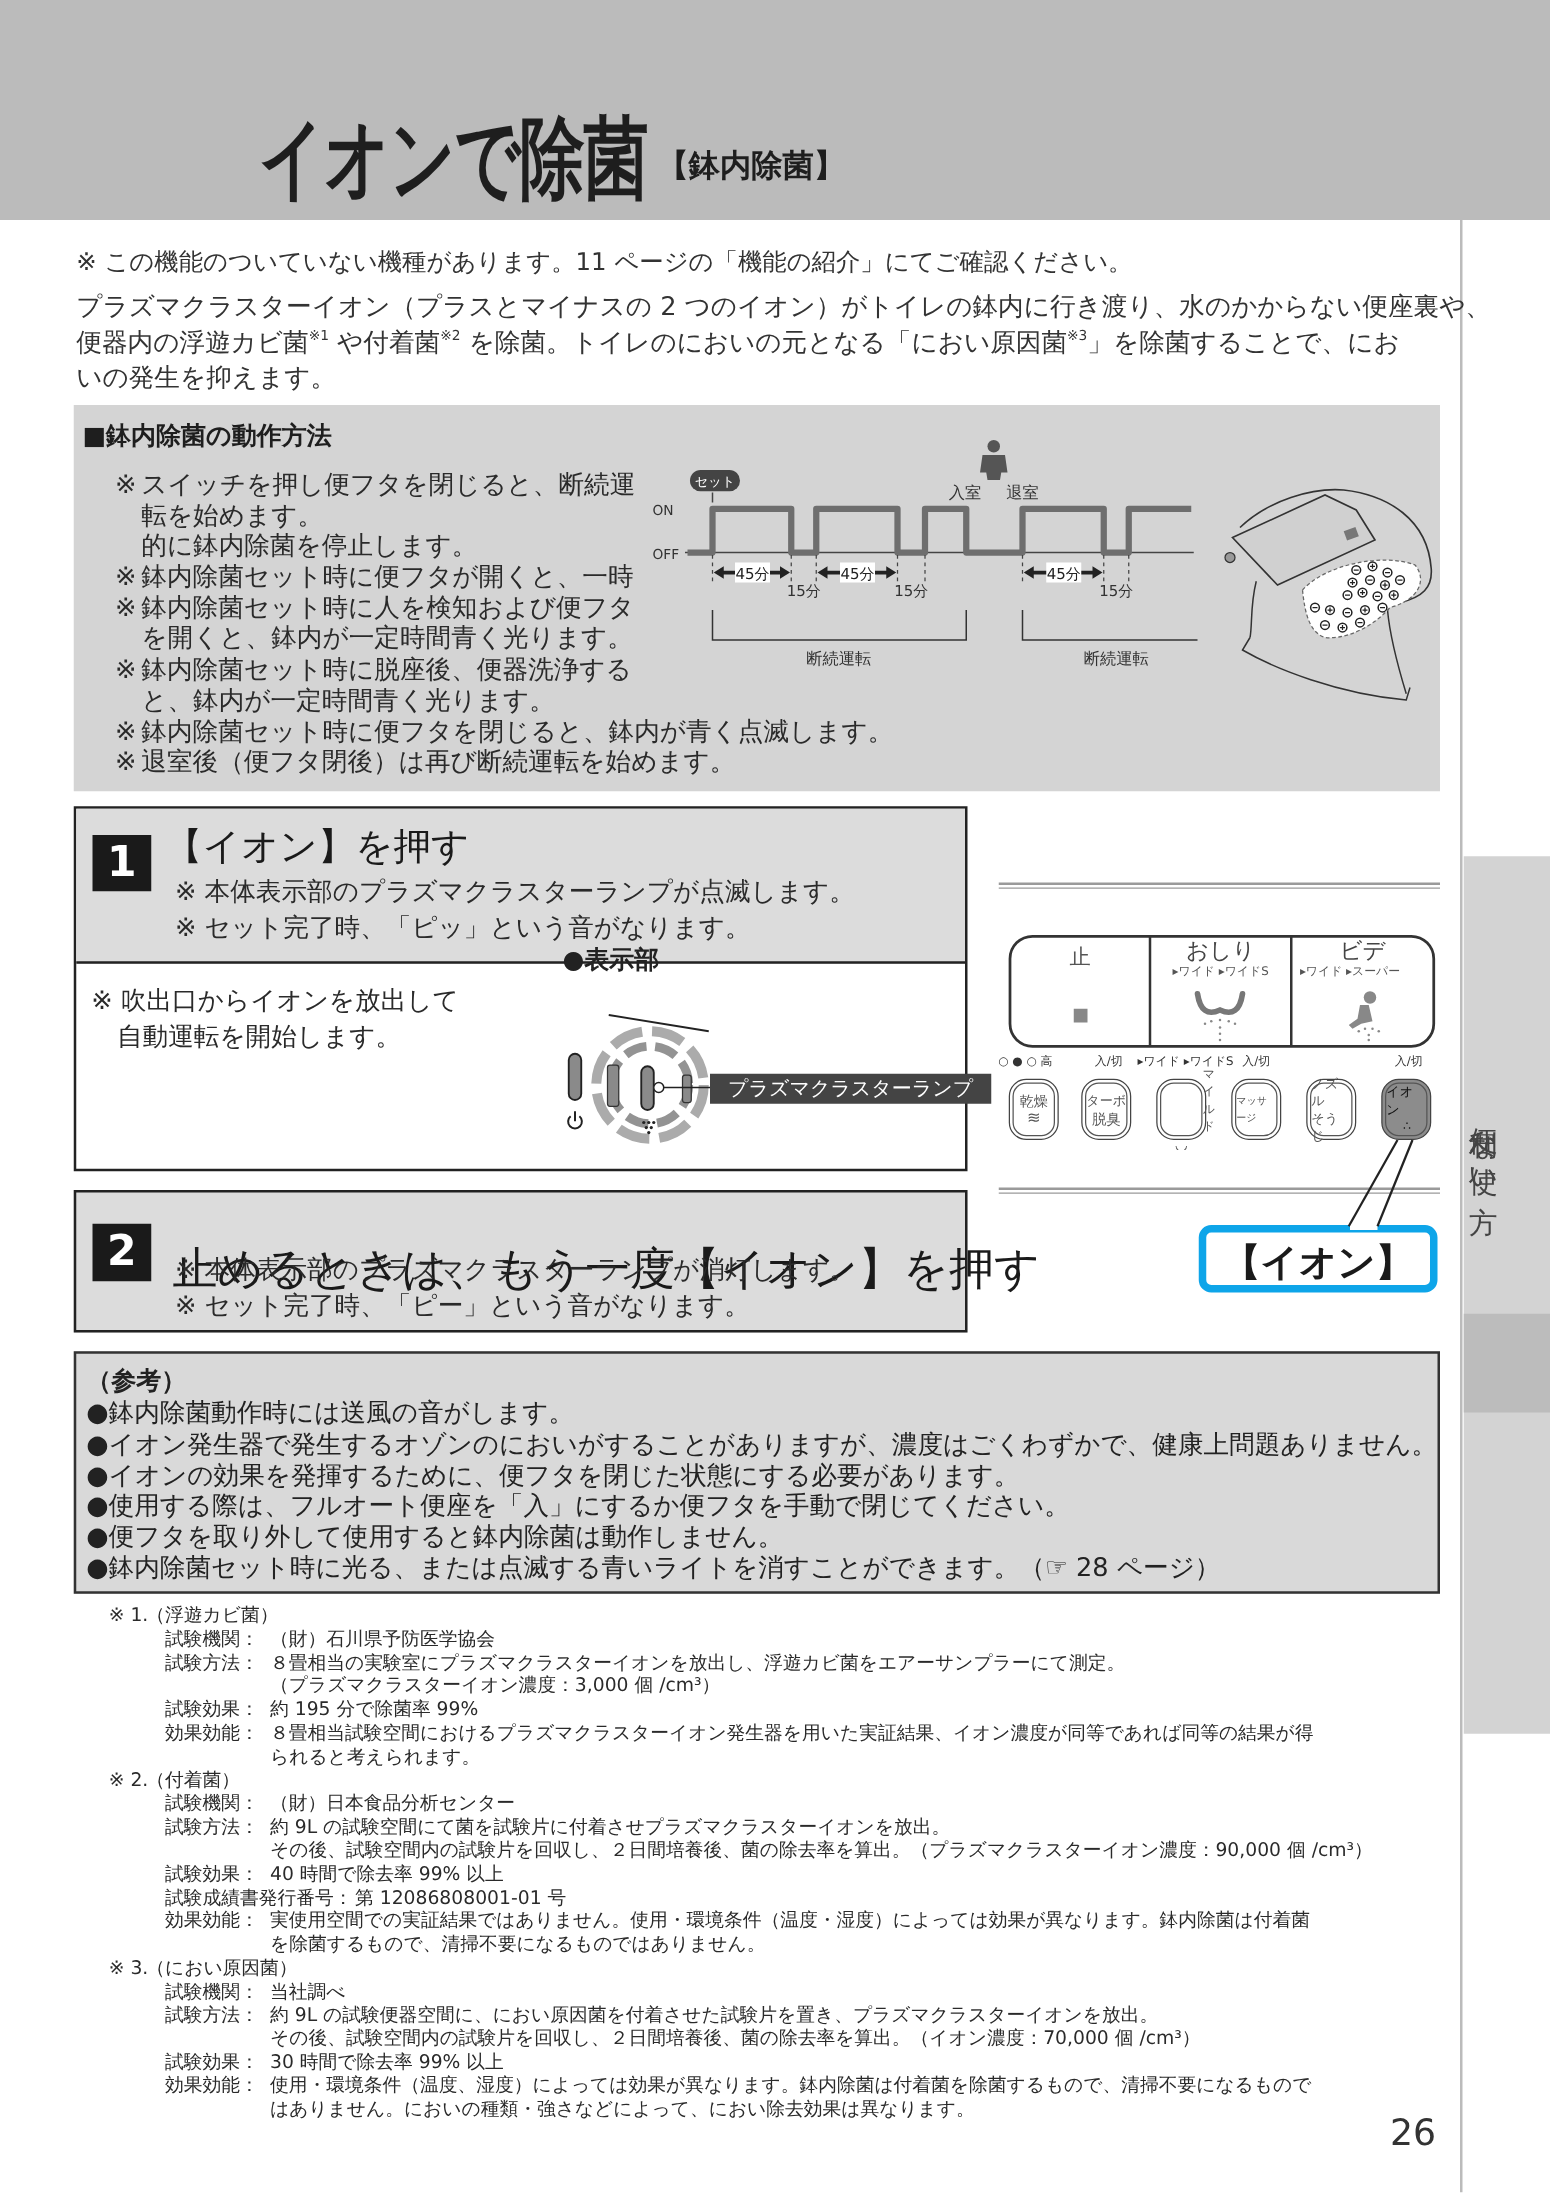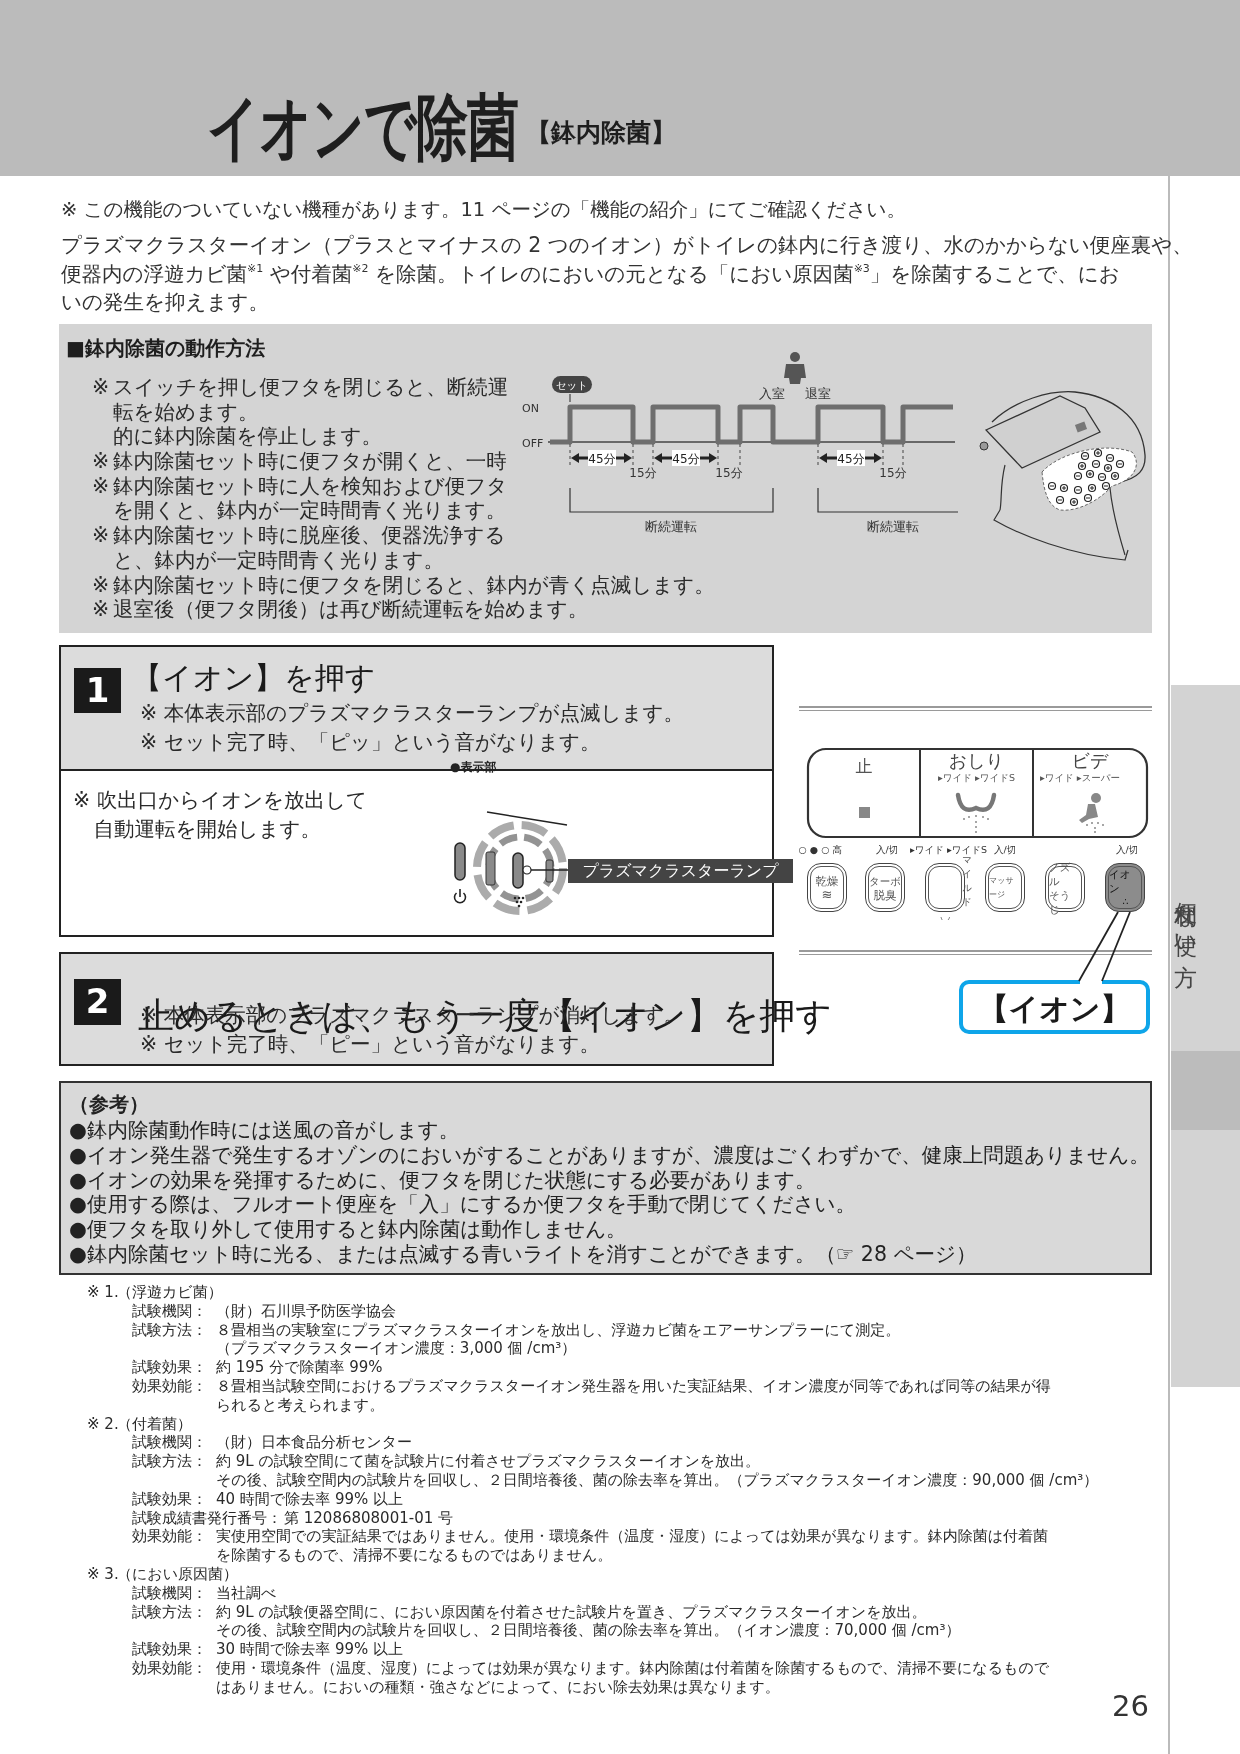--- a/index.html
+++ b/index.html
@@ -23,34 +23,34 @@
   .op-line { height: 24.7px; }
   .op-mark { display: inline-block; width: 21px; }
   .op-cont { padding-left: 21px; }
 
   .step-box { border: 2px solid #222; }
   .step1-box { left: 59px; top: 645px; width: 715px; height: 292px; background: #fff; }
   .step1-top { position: absolute; left: 0; top: 0; width: 100%; height: 124px; background: #dcdcdc; border-bottom: 2px solid #222; }
   .num-box { width: 47px; height: 45px; background: #1a1a1a; color: #fff; font-size: 34px; font-weight: bold; line-height: 45px; text-align: center; }
   .step-title { font-size: 30px; font-weight: normal; line-height: 34px; color: #1a1a1a; }
   .step-notes { font-size: 20.5px; line-height: 29px; color: #2a2a2a; }
-  .display-heading { left: 450px; top: 755px; font-size: 12px; font-weight: bold; line-height: 24px; }
+  .display-heading { left: 450px; top: 755px; font-size: 20px; font-weight: bold; line-height: 24px; }
   .lamp-label { left: 568px; top: 859px; width: 225px; height: 24px; background: #444; color: #fff; font-size: 16px; line-height: 24px; text-align: center; }
 
   .double-line { width: 353px; height: 5px; border-top: 2px solid #9a9a9a; border-bottom: 1.5px solid #9a9a9a; }
 
   .remote { left: 798px; top: 745px; width: 355px; height: 175px; overflow: hidden; }
   .r-text { position: absolute; text-align: center; color: #555; white-space: nowrap; }
   .r-rowlabel { position: absolute; top: 99px; font-size: 9.5px; line-height: 12px; color: #333; white-space: nowrap; text-align: center; }
   .r-btn { position: absolute; top: 118px; width: 40px; height: 49px; border: 1.5px solid #444; border-radius: 14px; background: #fff; }
   .r-btn-inner { position: absolute; left: 2px; top: 2px; right: 2px; bottom: 2px; border: 1px solid #555; border-radius: 11px; display: flex; flex-direction: column; align-items: center; justify-content: center; font-size: 11.5px; line-height: 14px; color: #555; }
   .r-btn.ion { background: #8c8c8c; }
   .r-btn.ion .r-btn-inner { color: #111; background: #8c8c8c; }
 
-  .callout { left: 959px; top: 980px; width: 191px; height: 54px; border: 4px solid #0ea5e9; border-radius: 10px; background: #fff; font-size: 30px; font-weight: bold; line-height: 50px; text-align: center; color: #1a1a1a; }
+  .callout { left: 959px; top: 980px; width: 191px; height: 54px; border: 6px solid #0ea5e9; border-radius: 10px; background: #fff; font-size: 30px; font-weight: bold; line-height: 50px; text-align: center; color: #1a1a1a; }
 
   .step2-box { left: 59px; top: 952px; width: 715px; height: 114px; background: #dcdcdc; }
 
   .ref-box { left: 59px; top: 1081px; width: 1093px; height: 194px; background: #d9d9d9; border: 2px solid #333; }
   .ref-heading { left: 69px; top: 1090px; font-size: 20px; font-weight: bold; line-height: 28px; }
   .ref-list { left: 69px; top: 1118px; font-size: 20.5px; line-height: 24.8px; color: #222; }
   .ref-line { height: 24.8px; white-space: nowrap; }
 
   .footnotes { left: 0; top: 1283px; width: 1168px; font-size: 15px; line-height: 18.8px; color: #2a2a2a; }
   .fn-line { position: relative; height: 18.8px; white-space: nowrap; }

